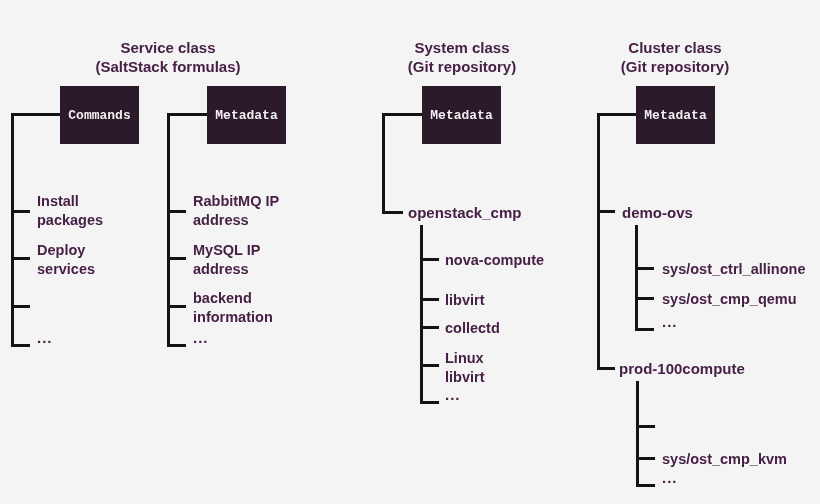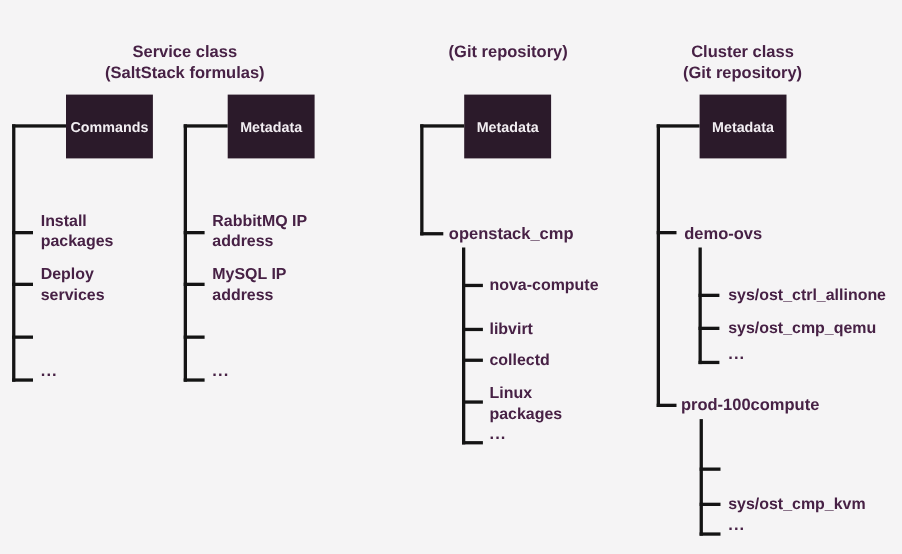--- a/index.html
+++ b/index.html
@@ -24,20 +24,21 @@
     position: absolute;
     width: 79px;
     height: 58px;
     background: #2b1a2a;
     display: flex;
     align-items: center;
     justify-content: center;
     color: #f2eef2;
     font-weight: bold;
     font-size: 13px;
+    font-family: Liberation Mono, monospace;
   }
   .hline, .vline { position: absolute; background: #141414; }
   .hline { height: 3px; }
   .vline { width: 3px; }
   .node {
     position: absolute;
     color: #472145;
     font-weight: bold;
     font-size: 14.5px;
     line-height: 19px;
@@ -49,20 +50,21 @@
 </head>
 <body>
 
 <div class="canvas">
 
   <div class="title" style="left:48px; top:38px; width:240px;">
     <div>Service class</div>
     <div>(SaltStack formulas)</div>
   </div>
   <div class="title" style="left:362px; top:38px; width:200px;">
+    <div>System class</div>
     <div>(Git repository)</div>
   </div>
   <div class="title" style="left:575px; top:38px; width:200px;">
     <div>Cluster class</div>
     <div>(Git repository)</div>
   </div>
 
   <div class="box" style="left:60px; top:86px;">
     <span>Commands</span>
   </div>
@@ -93,39 +95,41 @@
   <div class="vline" style="left:167px; top:113px; height:234px;"></div>
   <div class="hline" style="left:167px; top:210px; width:19px;"></div>
   <div class="hline" style="left:167px; top:257px; width:19px;"></div>
   <div class="hline" style="left:167px; top:305px; width:19px;"></div>
   <div class="hline" style="left:167px; top:344px; width:19px;"></div>
 
   <div class="node" style="left:193px; top:192px; width:120px;">RabbitMQ IP
 address</div>
   <div class="node" style="left:193px; top:241px; width:120px;">MySQL IP
 address</div>
+  <div class="node" style="left:193px; top:289px; width:120px;">backend
+information</div>
   <div class="node dots" style="left:193px; top:328px;">...</div>
 
   <div class="hline" style="left:382px; top:113px; width:40px;"></div>
   <div class="vline" style="left:382px; top:113px; height:101px;"></div>
   <div class="hline" style="left:382px; top:211px; width:21px;"></div>
   <div class="node nowrap" style="left:408px; top:203px; font-size:15px;">openstack_cmp</div>
 
   <div class="vline" style="left:420px; top:225px; height:179px;"></div>
   <div class="hline" style="left:420px; top:258px; width:19px;"></div>
   <div class="hline" style="left:420px; top:298px; width:19px;"></div>
   <div class="hline" style="left:420px; top:326px; width:19px;"></div>
   <div class="hline" style="left:420px; top:364px; width:19px;"></div>
   <div class="hline" style="left:420px; top:401px; width:19px;"></div>
 
   <div class="node nowrap" style="left:445px; top:251px;">nova-compute</div>
   <div class="node nowrap" style="left:445px; top:291px;">libvirt</div>
   <div class="node nowrap" style="left:445px; top:319px;">collectd</div>
   <div class="node" style="left:445px; top:349px; width:100px;">Linux
-packages</div>
+libvirt</div>
   <div class="node dots" style="left:445px; top:385px;">...</div>
 
   <div class="hline" style="left:597px; top:113px; width:39px;"></div>
   <div class="vline" style="left:597px; top:113px; height:257px;"></div>
   <div class="hline" style="left:597px; top:210px; width:18px;"></div>
   <div class="hline" style="left:597px; top:367px; width:18px;"></div>
 
   <div class="node nowrap" style="left:622px; top:203px; font-size:15px;text-align:right;">demo-ovs</div>
   <div class="node nowrap" style="left:619px; top:359px; font-size:15px;">prod-100compute</div>
 

